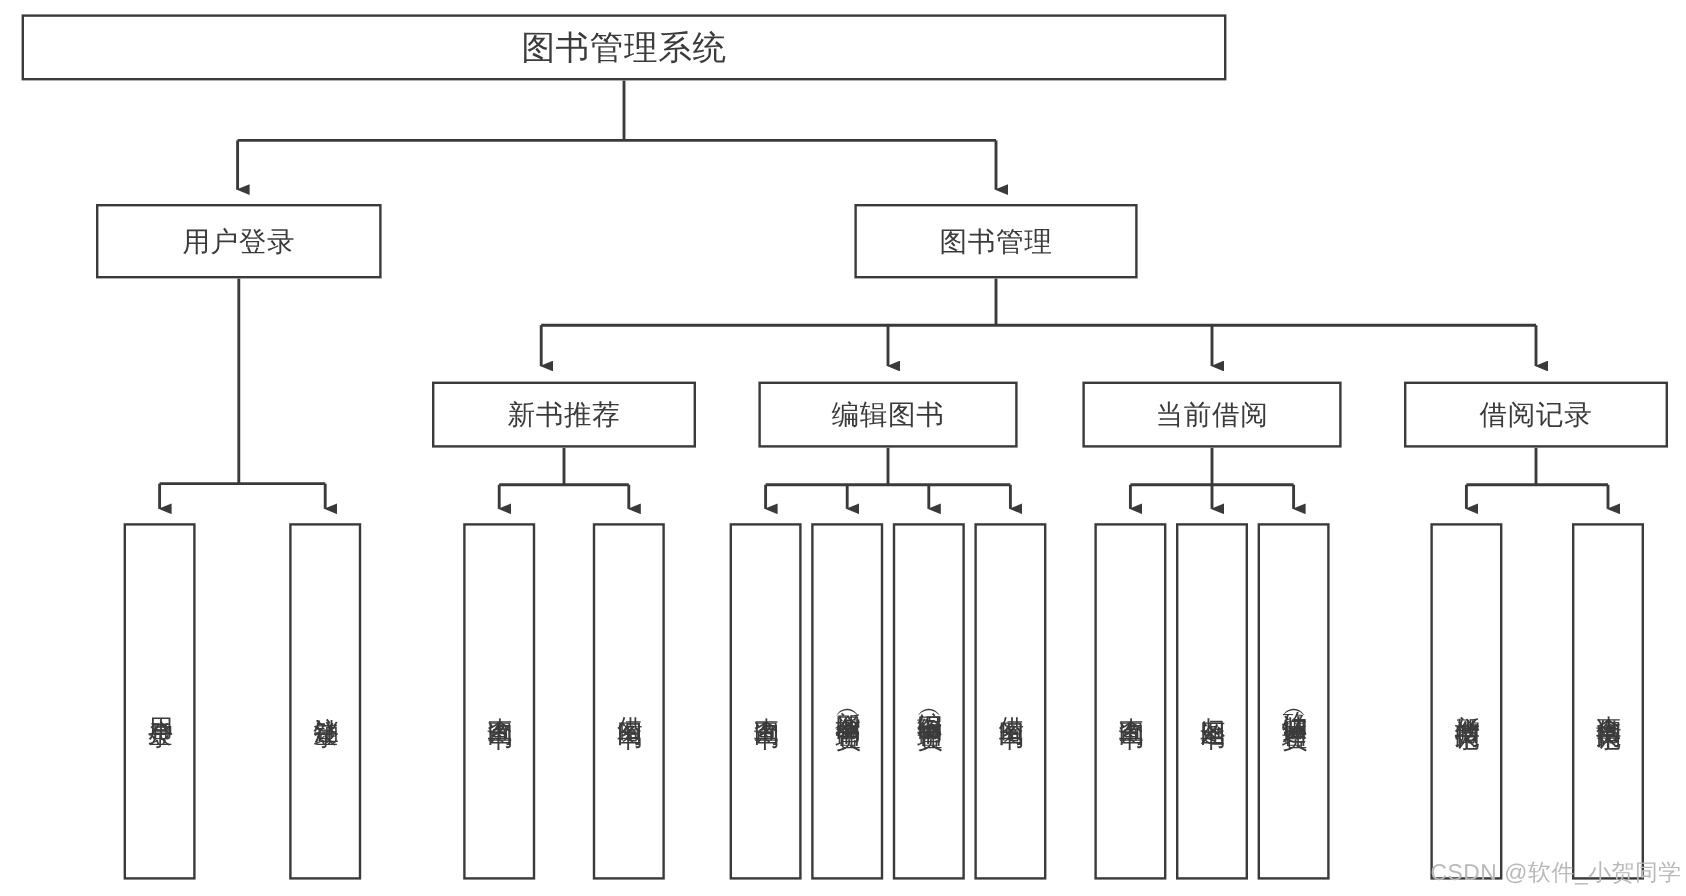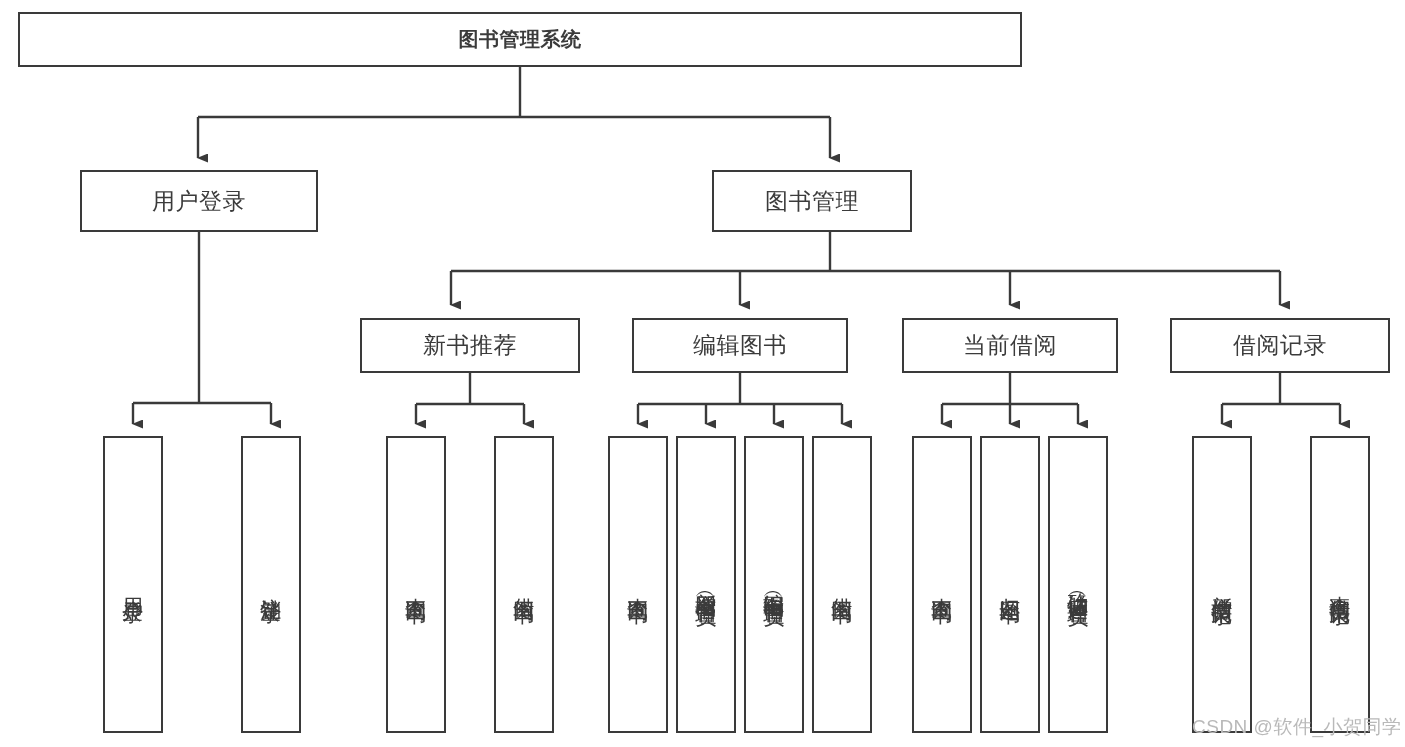--- a/index.html
+++ b/index.html
@@ -41,22 +41,21 @@
     line-height: 1.05;
     letter-spacing: 0.5px;
     color: #3b3b3b;
   }
   
   .node.h .lbl {
     writing-mode: horizontal-tb;
     font-size: 23px;
   }
   .node.root .lbl {
-    font-size: 20px;
-    font-weight: bold;
+    font-size: 28px;
   }
   
   .node.v {
     align-items: center;
     justify-content: center;
   }
   .node.v .lbl {
     writing-mode: vertical-rl;
     text-orientation: upright;
     font-size: 21px;
@@ -130,21 +129,21 @@
     </g>
   </svg>
 
   <div class="node h root" style="left:18px; top:12px; width:1004px; height:55px;">
     <span class="lbl">图书管理系统</span>
   </div>
 
   <div class="node h" style="left:80px; top:170px; width:238px; height:62px;">
     <span class="lbl">用户登录</span>
   </div>
-  <div class="node h" style="left:712px; top:170px; width:200px; height:62px;align-items:center;">
+  <div class="node h" style="left:712px; top:170px; width:236px; height:62px;align-items:center;">
     <span class="lbl">图书管理</span>
   </div>
 
   <div class="node h" style="left:360px; top:318px; width:220px; height:55px;">
     <span class="lbl">新书推荐</span>
   </div>
   <div class="node h" style="left:632px; top:318px; width:216px; height:55px;">
     <span class="lbl">编辑图书</span>
   </div>
   <div class="node h" style="left:1170px; top:318px; width:220px; height:55px;">

